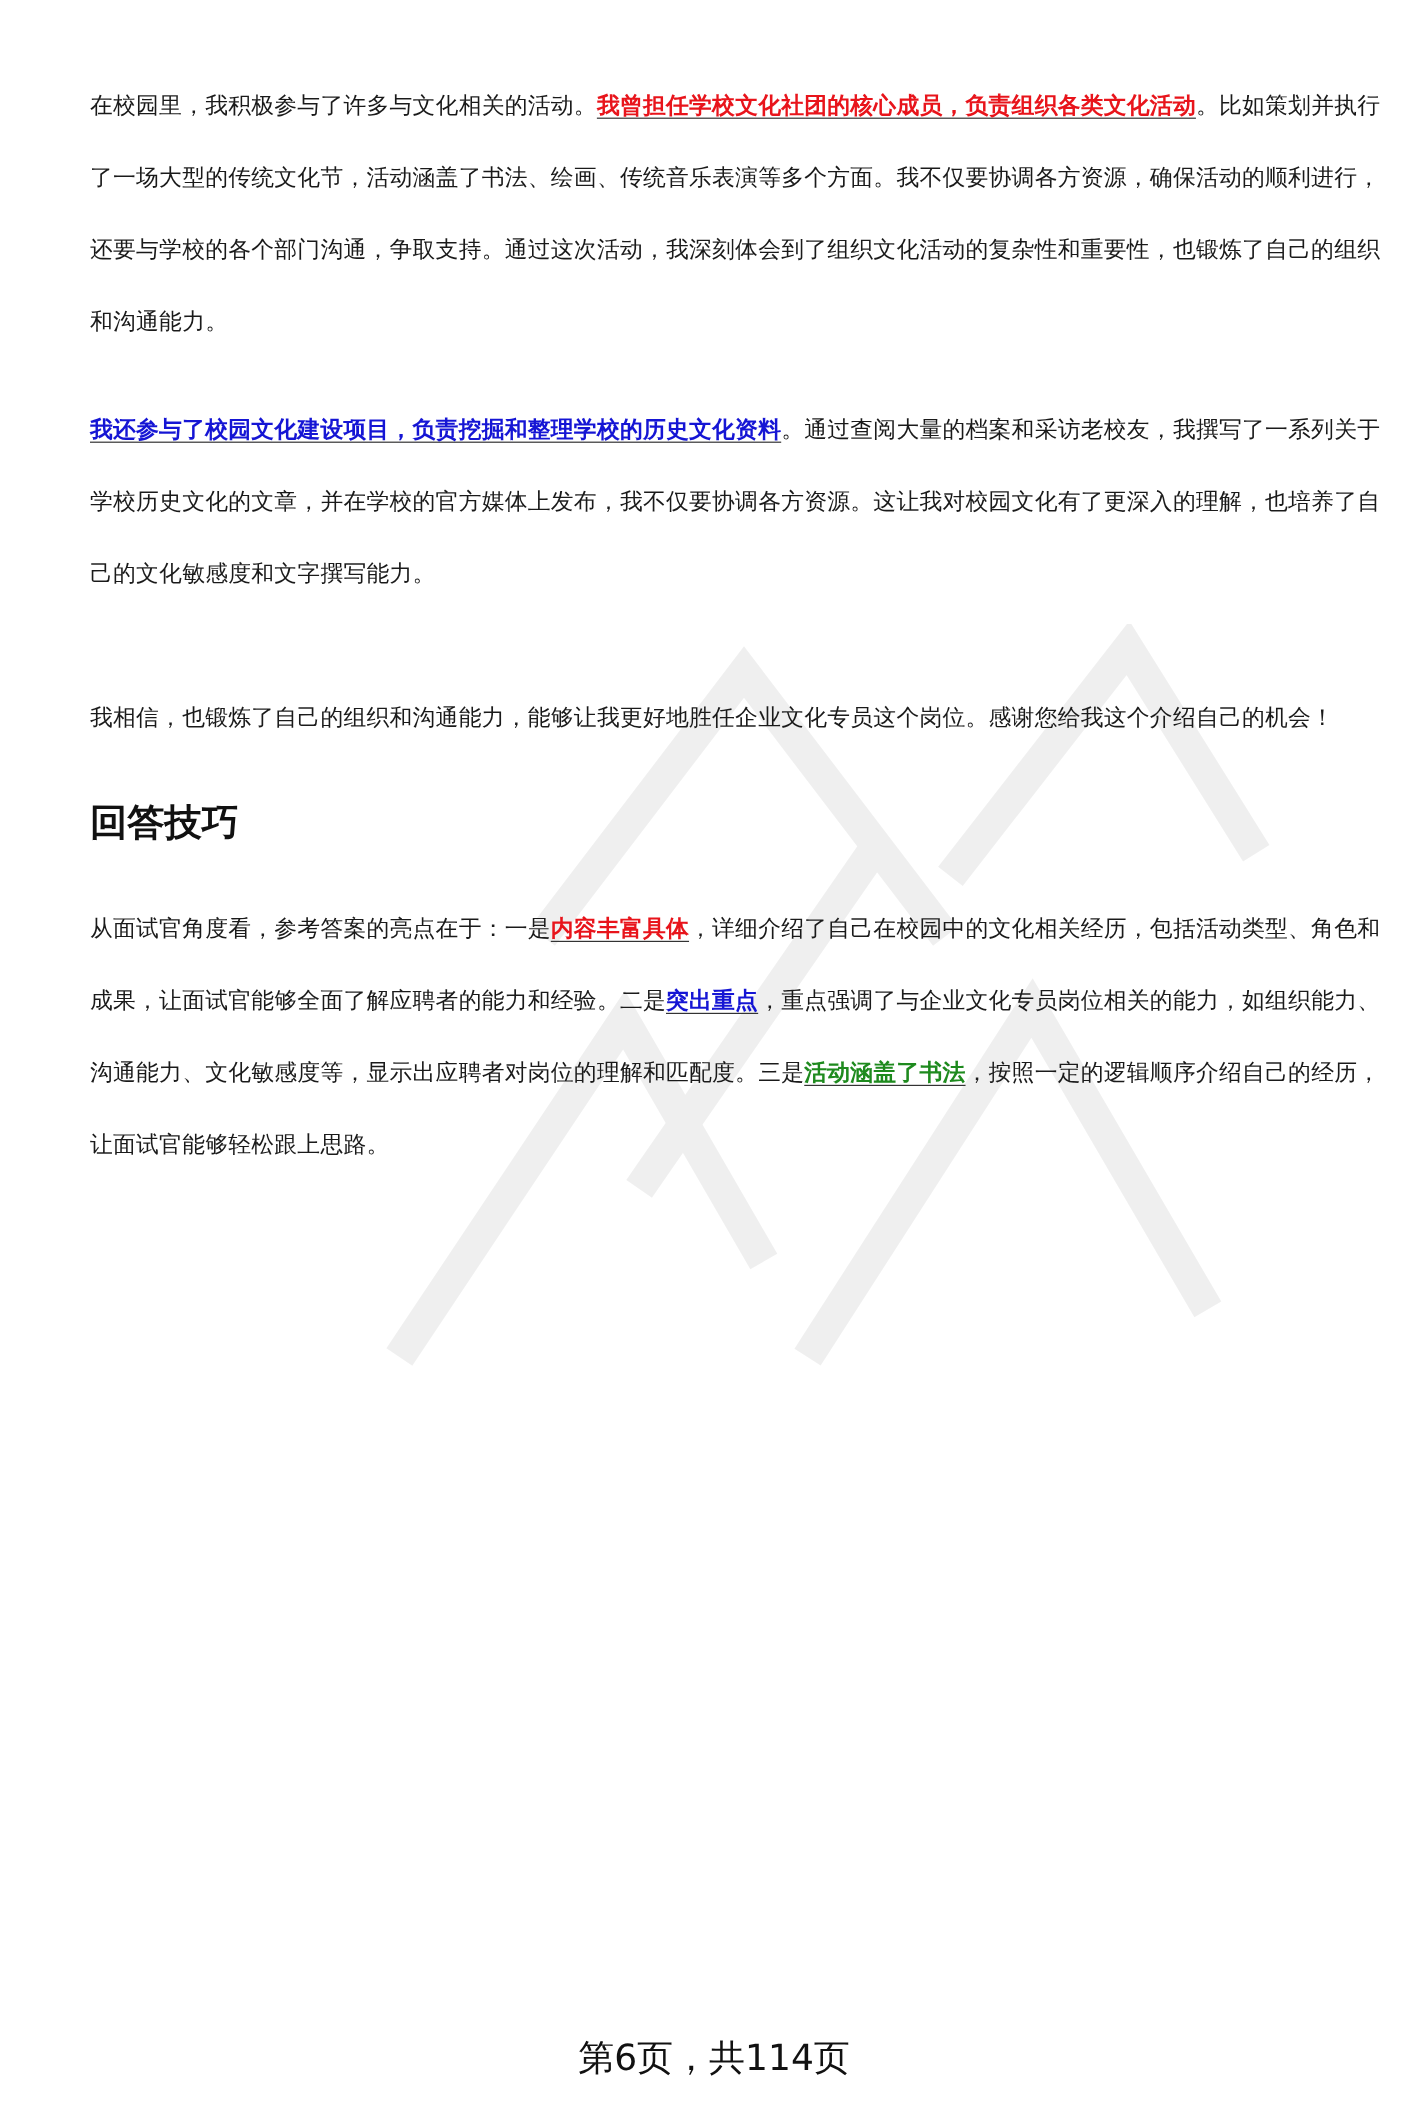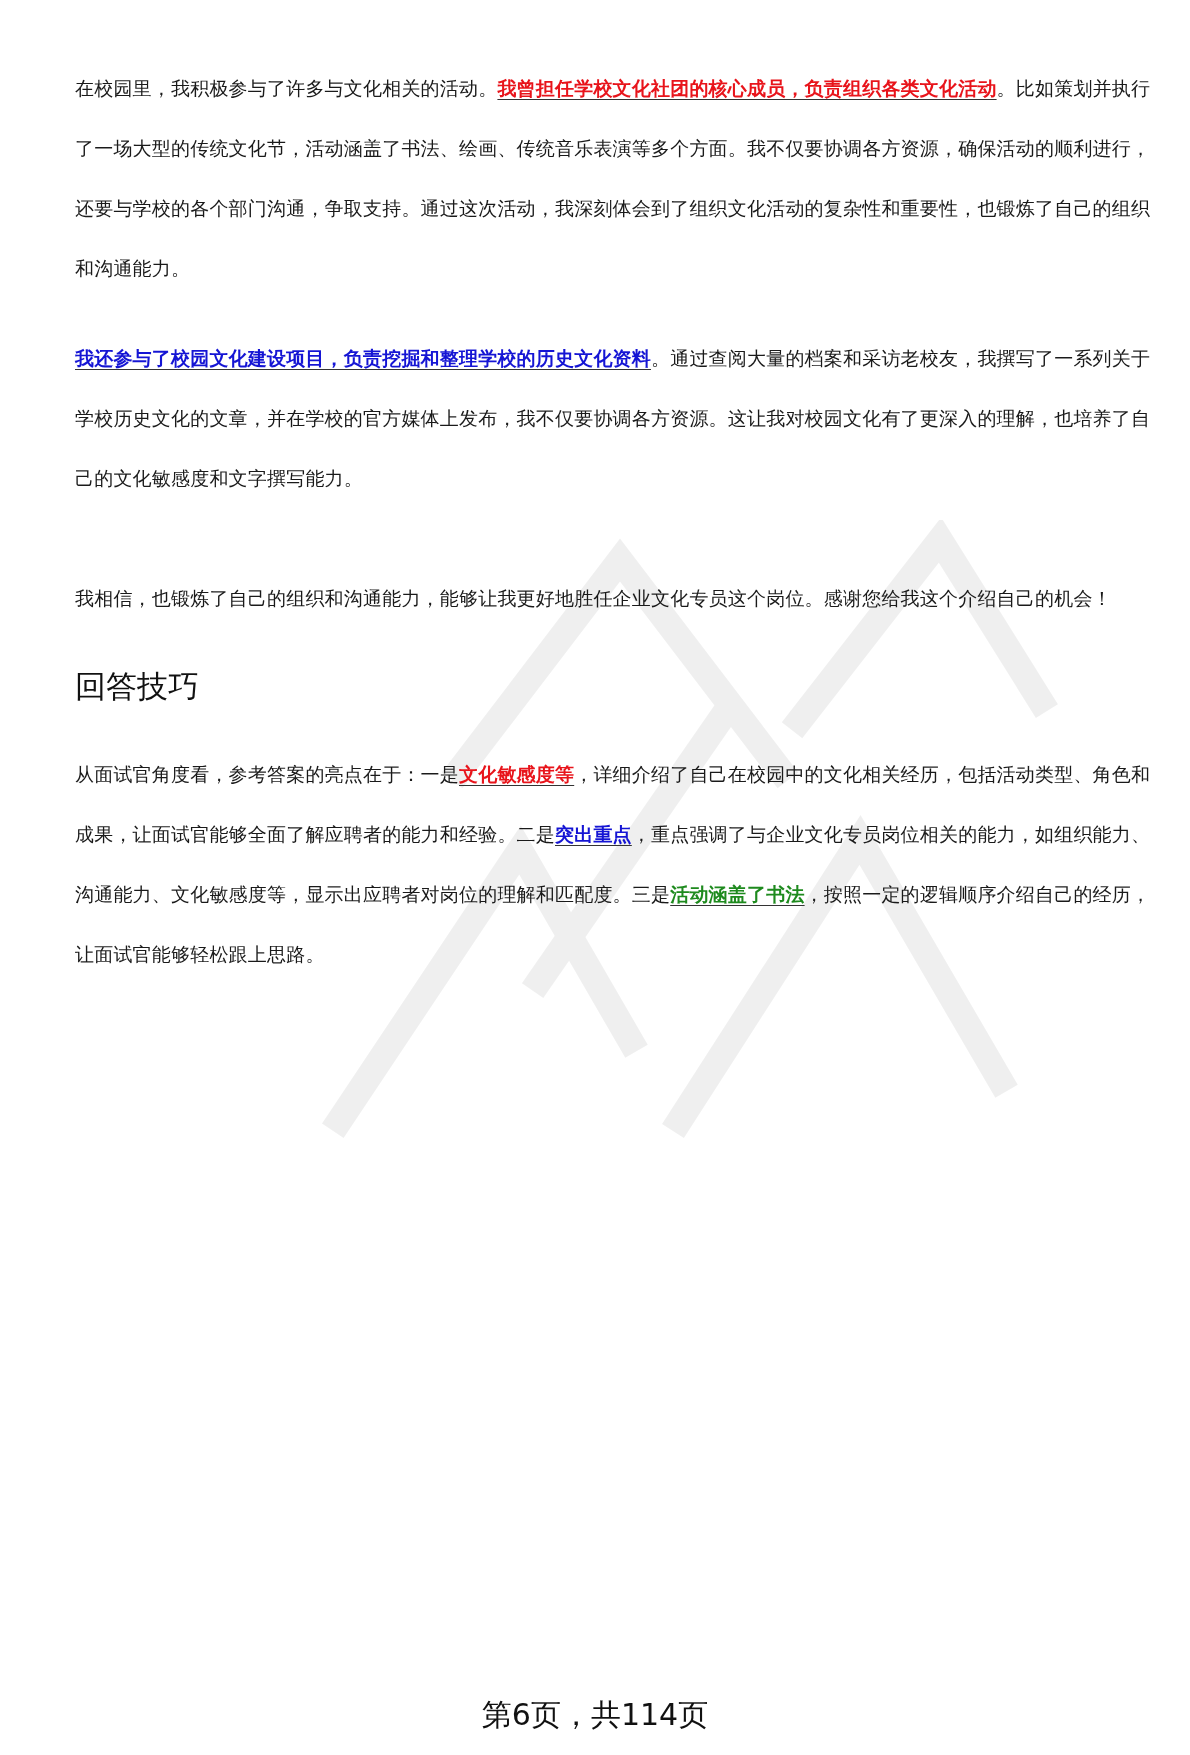--- a/index.html
+++ b/index.html
@@ -8,21 +8,21 @@
     .watermark { position: absolute; left: 300px; top: 520px; width: 760px; height: 620px;
                  pointer-events: none; opacity: 0.06; }
     .page { position: absolute; left: 75px; top: 58px; width: 1090px; }
     p.para { margin: 0; font-size: 19px; line-height: 60px; letter-spacing: 0.2px; }
     .gap1 { height: 30px; }
     .gap2 { height: 28px; }
     .hl { font-weight: bold; text-decoration: underline; text-underline-offset: 4px; text-decoration-thickness: 1px; }
     .red { color: #e8141b; text-decoration-color: #333; }
     .blue { color: #1515d4; text-decoration-color: #333; }
     .green { color: #1e8a1e; text-decoration-color: #333; }
-    h2.section { margin: 0; font-size: 31px; font-weight: normal; line-height: 60px; color: #111; }
+    h2.section { margin: 0; font-size: 31px; font-weight: bold; line-height: 60px; color: #111; }
     .footer { position: absolute; top: 1695px; left: 0; width: 1190px; text-align: center;
               font-size: 30px; color: #111; }
   </style>
 </head>
 <body>
 
 <svg class="watermark" viewBox="0 0 760 620">
   <g stroke="#000" stroke-width="26" fill="none" stroke-linecap="square">
     <path d="M40 600 L220 330 L330 520"></path>
     <path d="M160 250 L320 40 L480 250"></path>
@@ -48,19 +48,19 @@
 
   <p class="para">
     <span>我相信，也锻炼了自己的组织和沟通能力，能够让我更好地胜任企业文化专员这个岗位。感谢您给我这个介绍自己的机会！</span>
   </p>
   <div class="gap2"></div>
 
   <h2 class="section">回答技巧</h2>
   <div class="gap2"></div>
 
   <p class="para">
-    <span>从面试官角度看，参考答案的亮点在于：一是</span><span class="hl red">文化敏感度等</span><span>，详细介绍了自己在校园中的文化相关经历，包括活动类型、角色和成果，让面试官能够全面了解应聘者的能力和经验。二是</span><span class="hl blue">突出重点</span><span>，重点强调了与企业文化专员岗位相关的能力，如组织能力、沟通能力、文化敏感度等，显示出应聘者对岗位的理解和匹配度。三是</span><span class="hl green">活动涵盖了书法</span><span>，按照一定的逻辑顺序介绍自己的经历，让面试官能够轻松跟上思路。</span>
+    <span>从面试官角度看，参考答案的亮点在于：一是</span><span class="hl red">内容丰富具体</span><span>，详细介绍了自己在校园中的文化相关经历，包括活动类型、角色和成果，让面试官能够全面了解应聘者的能力和经验。二是</span><span class="hl blue">突出重点</span><span>，重点强调了与企业文化专员岗位相关的能力，如组织能力、沟通能力、文化敏感度等，显示出应聘者对岗位的理解和匹配度。三是</span><span class="hl green">活动涵盖了书法</span><span>，按照一定的逻辑顺序介绍自己的经历，让面试官能够轻松跟上思路。</span>
   </p>
   <div class="gap1"></div>
 
 </div>
 
 <div class="footer">第6页，共114页</div>
 
 </body></html>

